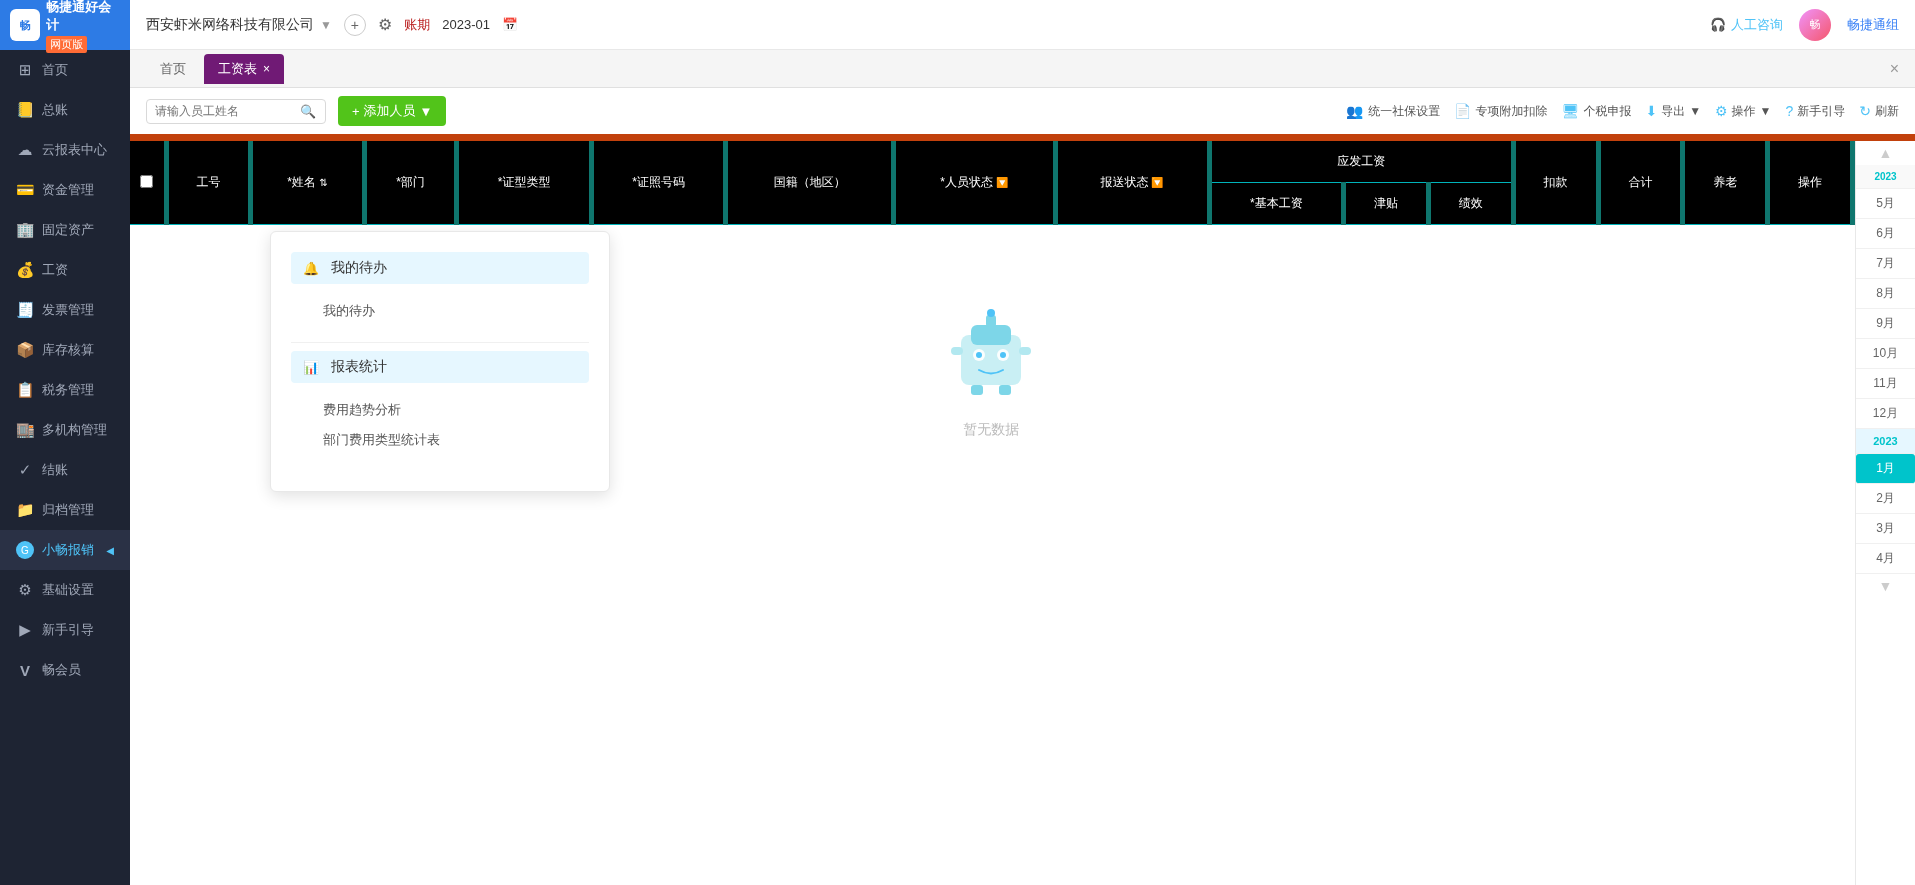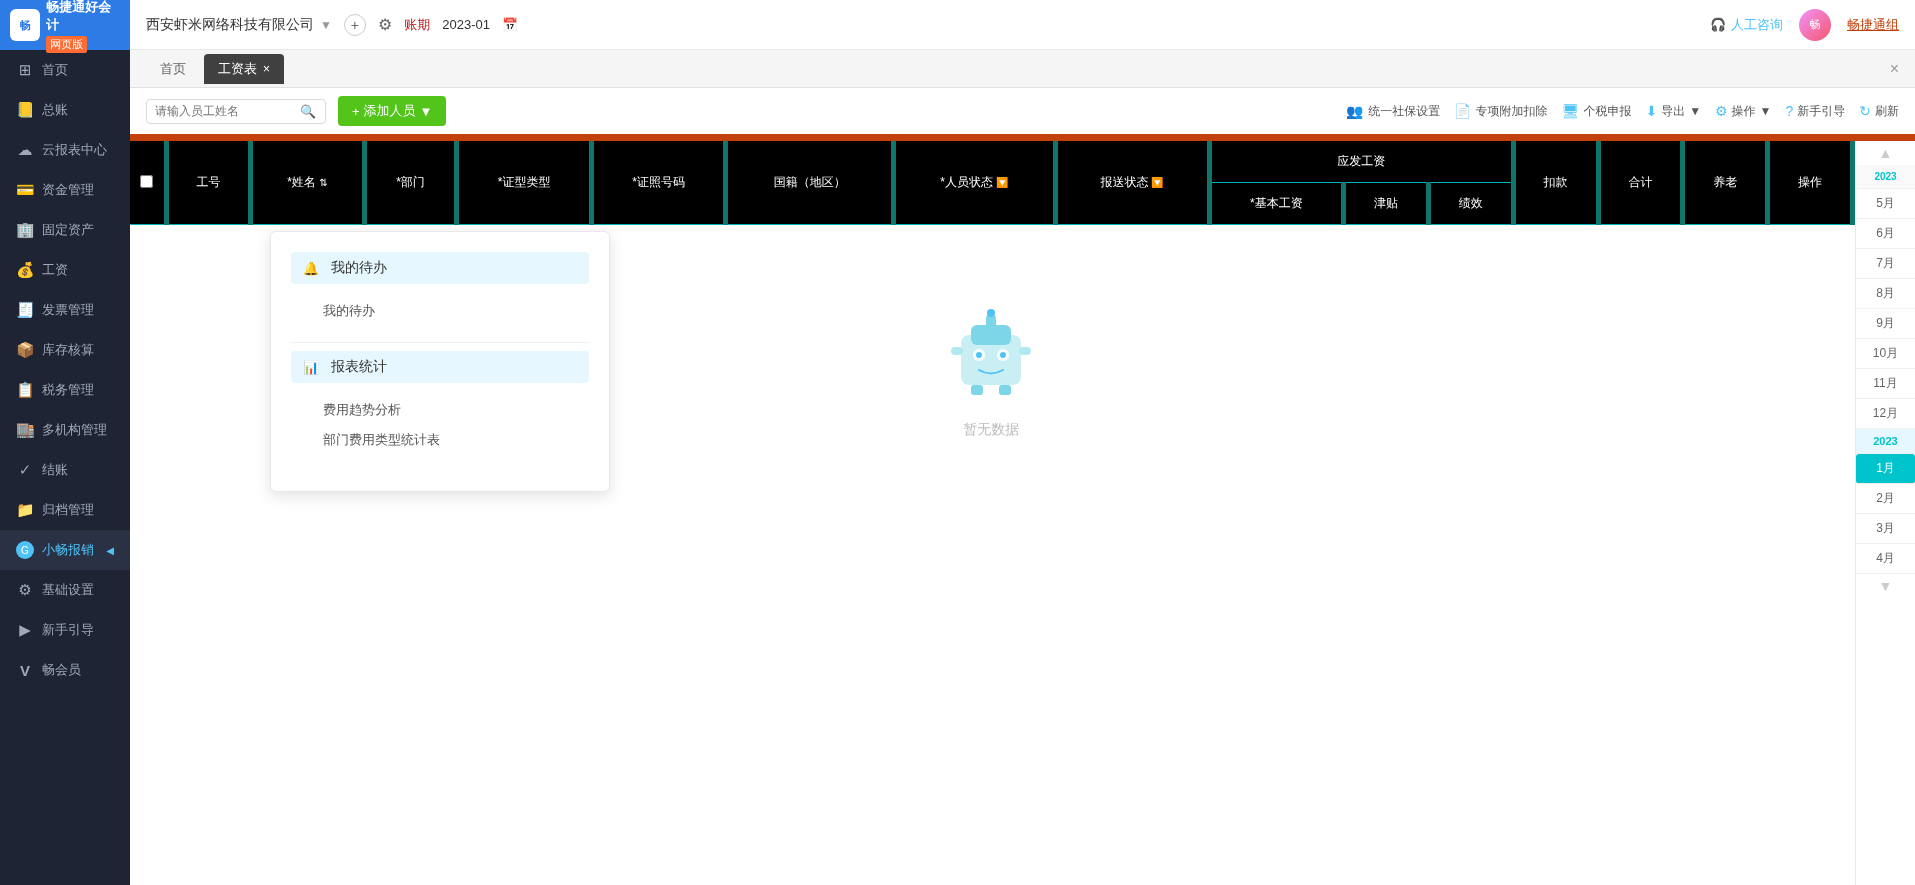--- a/index.html
+++ b/index.html
@@ -84,41 +84,41 @@
       display: flex; align-items: center; justify-content: center;
       cursor: pointer; font-size: 14px; color: #666;
     }
     .topbar-gear { font-size: 16px; cursor: pointer; color: #666; }
     .period-label { font-size: 13px; color: #b91c1c; }
     .period-value { font-size: 13px; color: #333; font-weight: 500; }
     .period-calendar { color: #4fc3f7; cursor: pointer; }
     .topbar-right { margin-left: auto; display: flex; align-items: center; gap: 16px; }
     .support-btn { display: flex; align-items: center; gap: 4px; color: #4fc3f7; font-size: 13px; cursor: pointer; }
     .user-avatar { width: 32px; height: 32px; border-radius: 50%; background: linear-gradient(135deg, #f093fb, #f5576c); display: flex; align-items: center; justify-content: center; color: white; font-size: 11px; }
-    .user-name { font-size: 13px; color: #c2410c; text-decoration: underline; }
+    .user-name { font-size: 13px; color: #3b82f6; }
 
     
     .tabbar {
       background: #f5f5f5;
       display: flex;
       align-items: center;
       padding: 0 16px;
       border-bottom: 1px solid #e0e0e0;
       height: 38px;
       gap: 4px;
     }
     .tab {
       padding: 6px 14px;
       font-size: 13px;
       cursor: pointer;
       border-radius: 4px 4px 0 0;
       color: #666;
     }
     .tab.active {
-      background: #404040;
+      background: #701a75;
       color: white;
       display: flex;
       align-items: center;
       gap: 6px;
     }
     .tab-close { font-size: 12px; cursor: pointer; }
 
     
     .toolbar {
       background: white;

